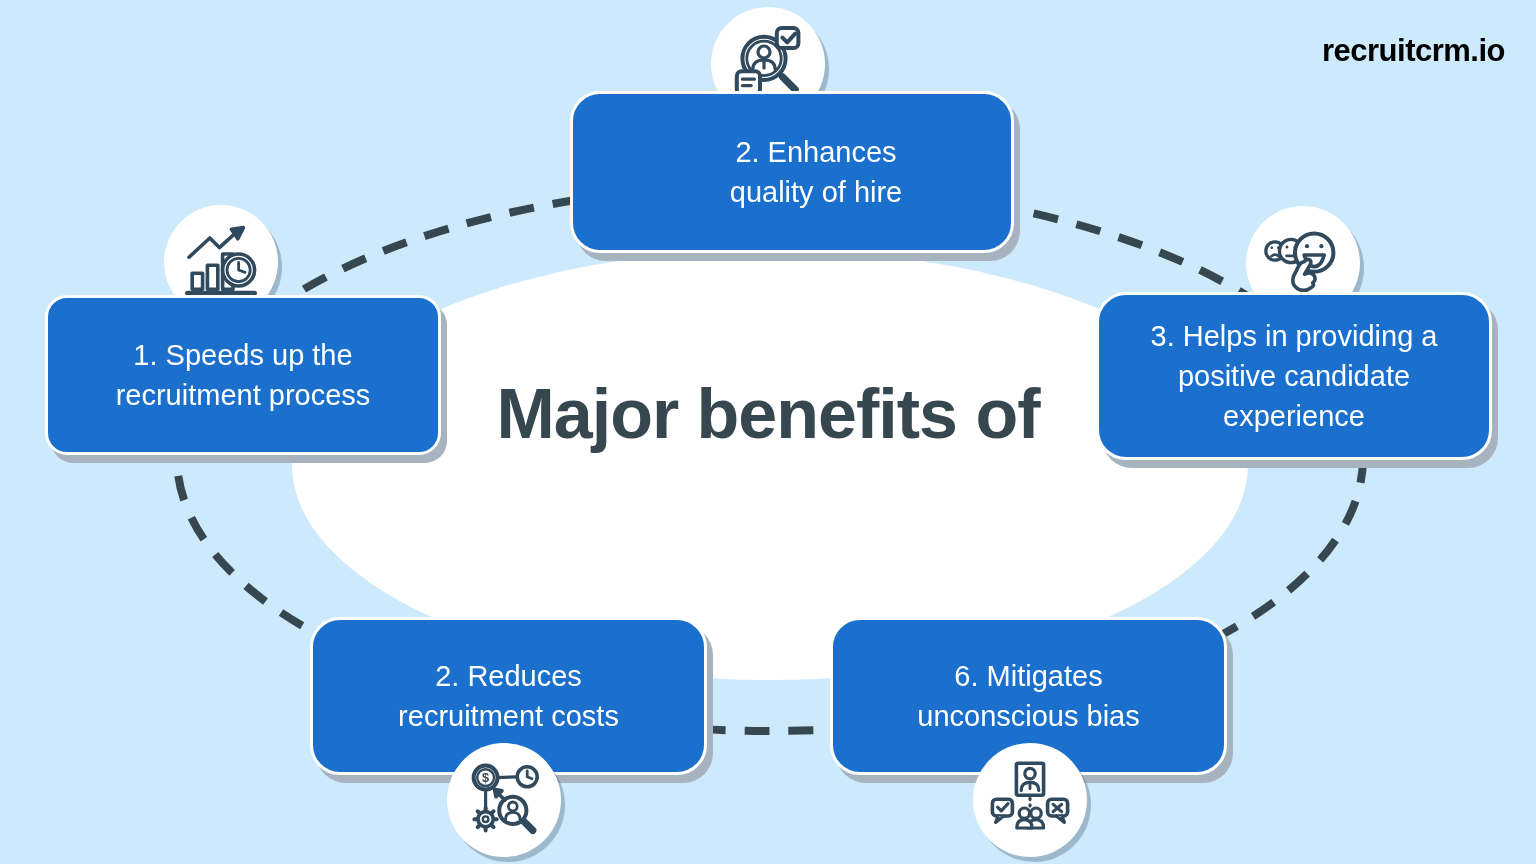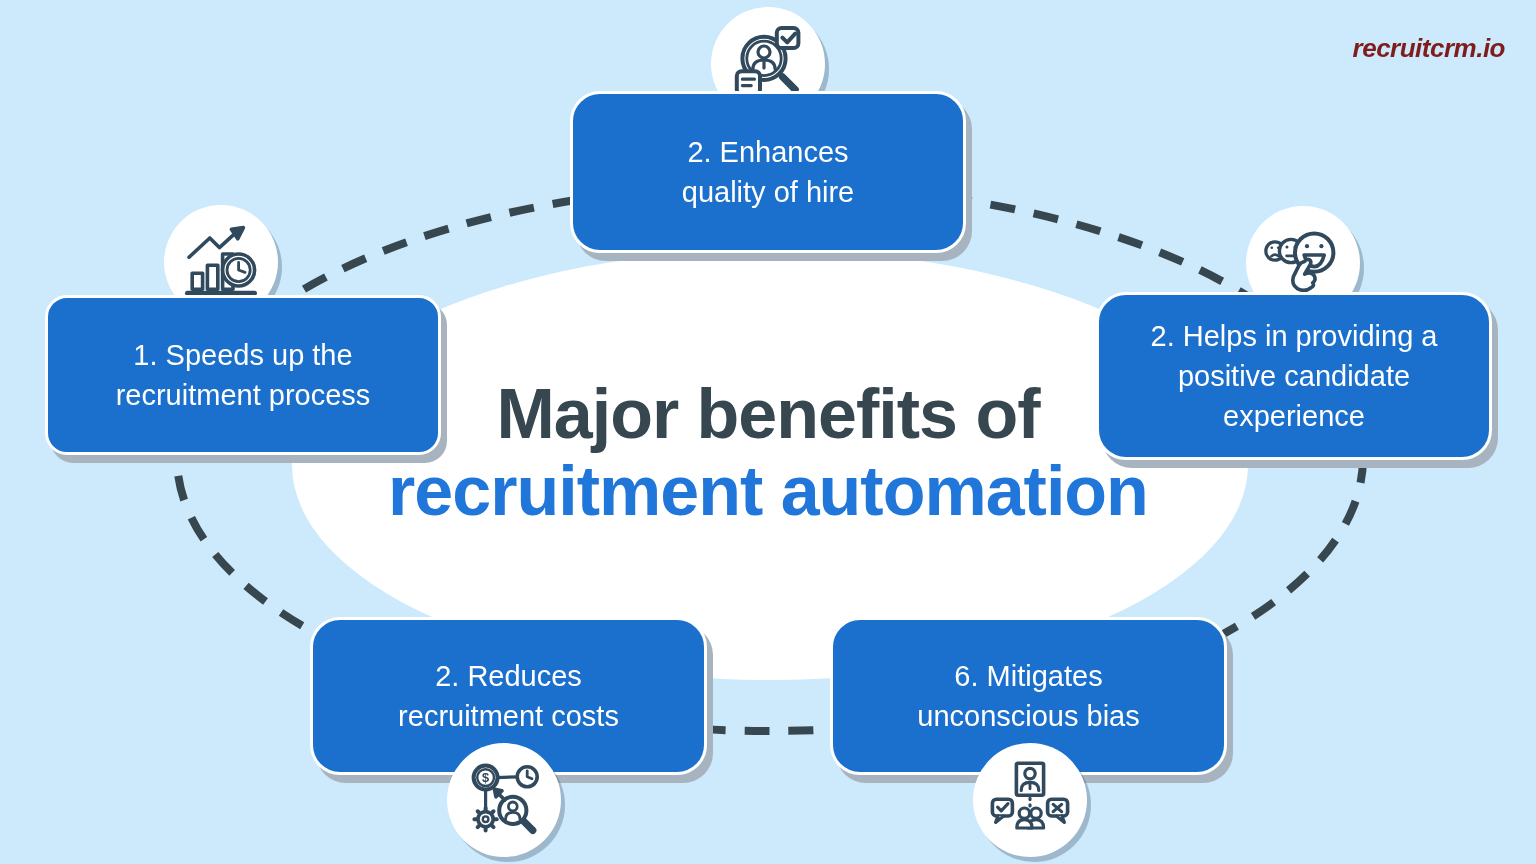--- a/index.html
+++ b/index.html
@@ -14,32 +14,32 @@
   }
   .dashed-svg{position:absolute;left:0;top:0;z-index:2;}
   .title{
     position:absolute;left:0;right:0;top:376px;text-align:center;z-index:2;
     font-weight:bold;font-size:70px;line-height:77px;letter-spacing:-1px;
   }
   .title .t1{color:#37474f;}
   .title .t2{color:#2176d9;}
   .logo{
     position:absolute;top:33px;right:31px;z-index:2;
-    font-size:26px;font-weight:bold;color:#7f1d1d;letter-spacing:-0.5px;font-style:italic;
+    font-size:31px;font-weight:bold;color:#000000;letter-spacing:-0.5px;
   }
   .benefit-box{
     position:absolute;z-index:4;
     background:#1a70cc;border:3px solid #ffffff;border-radius:30px;
     box-shadow:6px 8px 0 #a7b4bf;
     color:#ffffff;font-size:29px;line-height:1.38;text-align:center;
     display:flex;align-items:center;justify-content:center;
   }
   .benefit-label{white-space:pre-line;}
   .box-1{left:45px;top:295px;width:390px;height:154px;border-radius:22px;}
-  .box-2{left:570px;top:91px;width:390px;height:156px;}
+  .box-2{left:570px;top:91px;width:390px;height:156px;padding-left:48px;}
   .box-3{left:1096px;top:292px;width:390px;height:162px;}
   .box-4{left:830px;top:617px;width:391px;height:152px;}
   .box-5{left:310px;top:617px;width:391px;height:152px;}
   .icon-circle{
     position:absolute;width:114px;height:114px;border-radius:50%;
     background:#ffffff;box-shadow:4px 5px 0 rgba(70,95,115,0.35);
     display:flex;align-items:center;justify-content:center;
   }
   .icon-behind{z-index:3;}
   .icon-front{z-index:5;}
@@ -55,35 +55,34 @@
 <body>
 
 <div class="white-ellipse"></div>
 
 <svg class="dashed-svg" width="1536" height="864" viewBox="0 0 1536 864">
   <ellipse cx="770" cy="458" rx="593" ry="273" fill="none" stroke="#37474f" stroke-width="8" stroke-dasharray="25 19"></ellipse>
 </svg>
 
 <div class="title">
   <div class="t1">Major benefits of</div>
-  <div class="t2">recruitment automation</div>
 </div>
 
 <div class="logo">recruitcrm.io</div>
 
 <div class="benefit-box box-1">
   <span class="benefit-label">1. Speeds up the
 recruitment process</span>
 </div>
 <div class="benefit-box box-2">
   <span class="benefit-label">2. Enhances
 quality of hire</span>
 </div>
 <div class="benefit-box box-3">
-  <span class="benefit-label">2. Helps in providing a
+  <span class="benefit-label">3. Helps in providing a
 positive candidate
 experience</span>
 </div>
 <div class="benefit-box box-4">
   <span class="benefit-label">6. Mitigates
 unconscious bias</span>
 </div>
 <div class="benefit-box box-5">
   <span class="benefit-label">2. Reduces
 recruitment costs</span>

